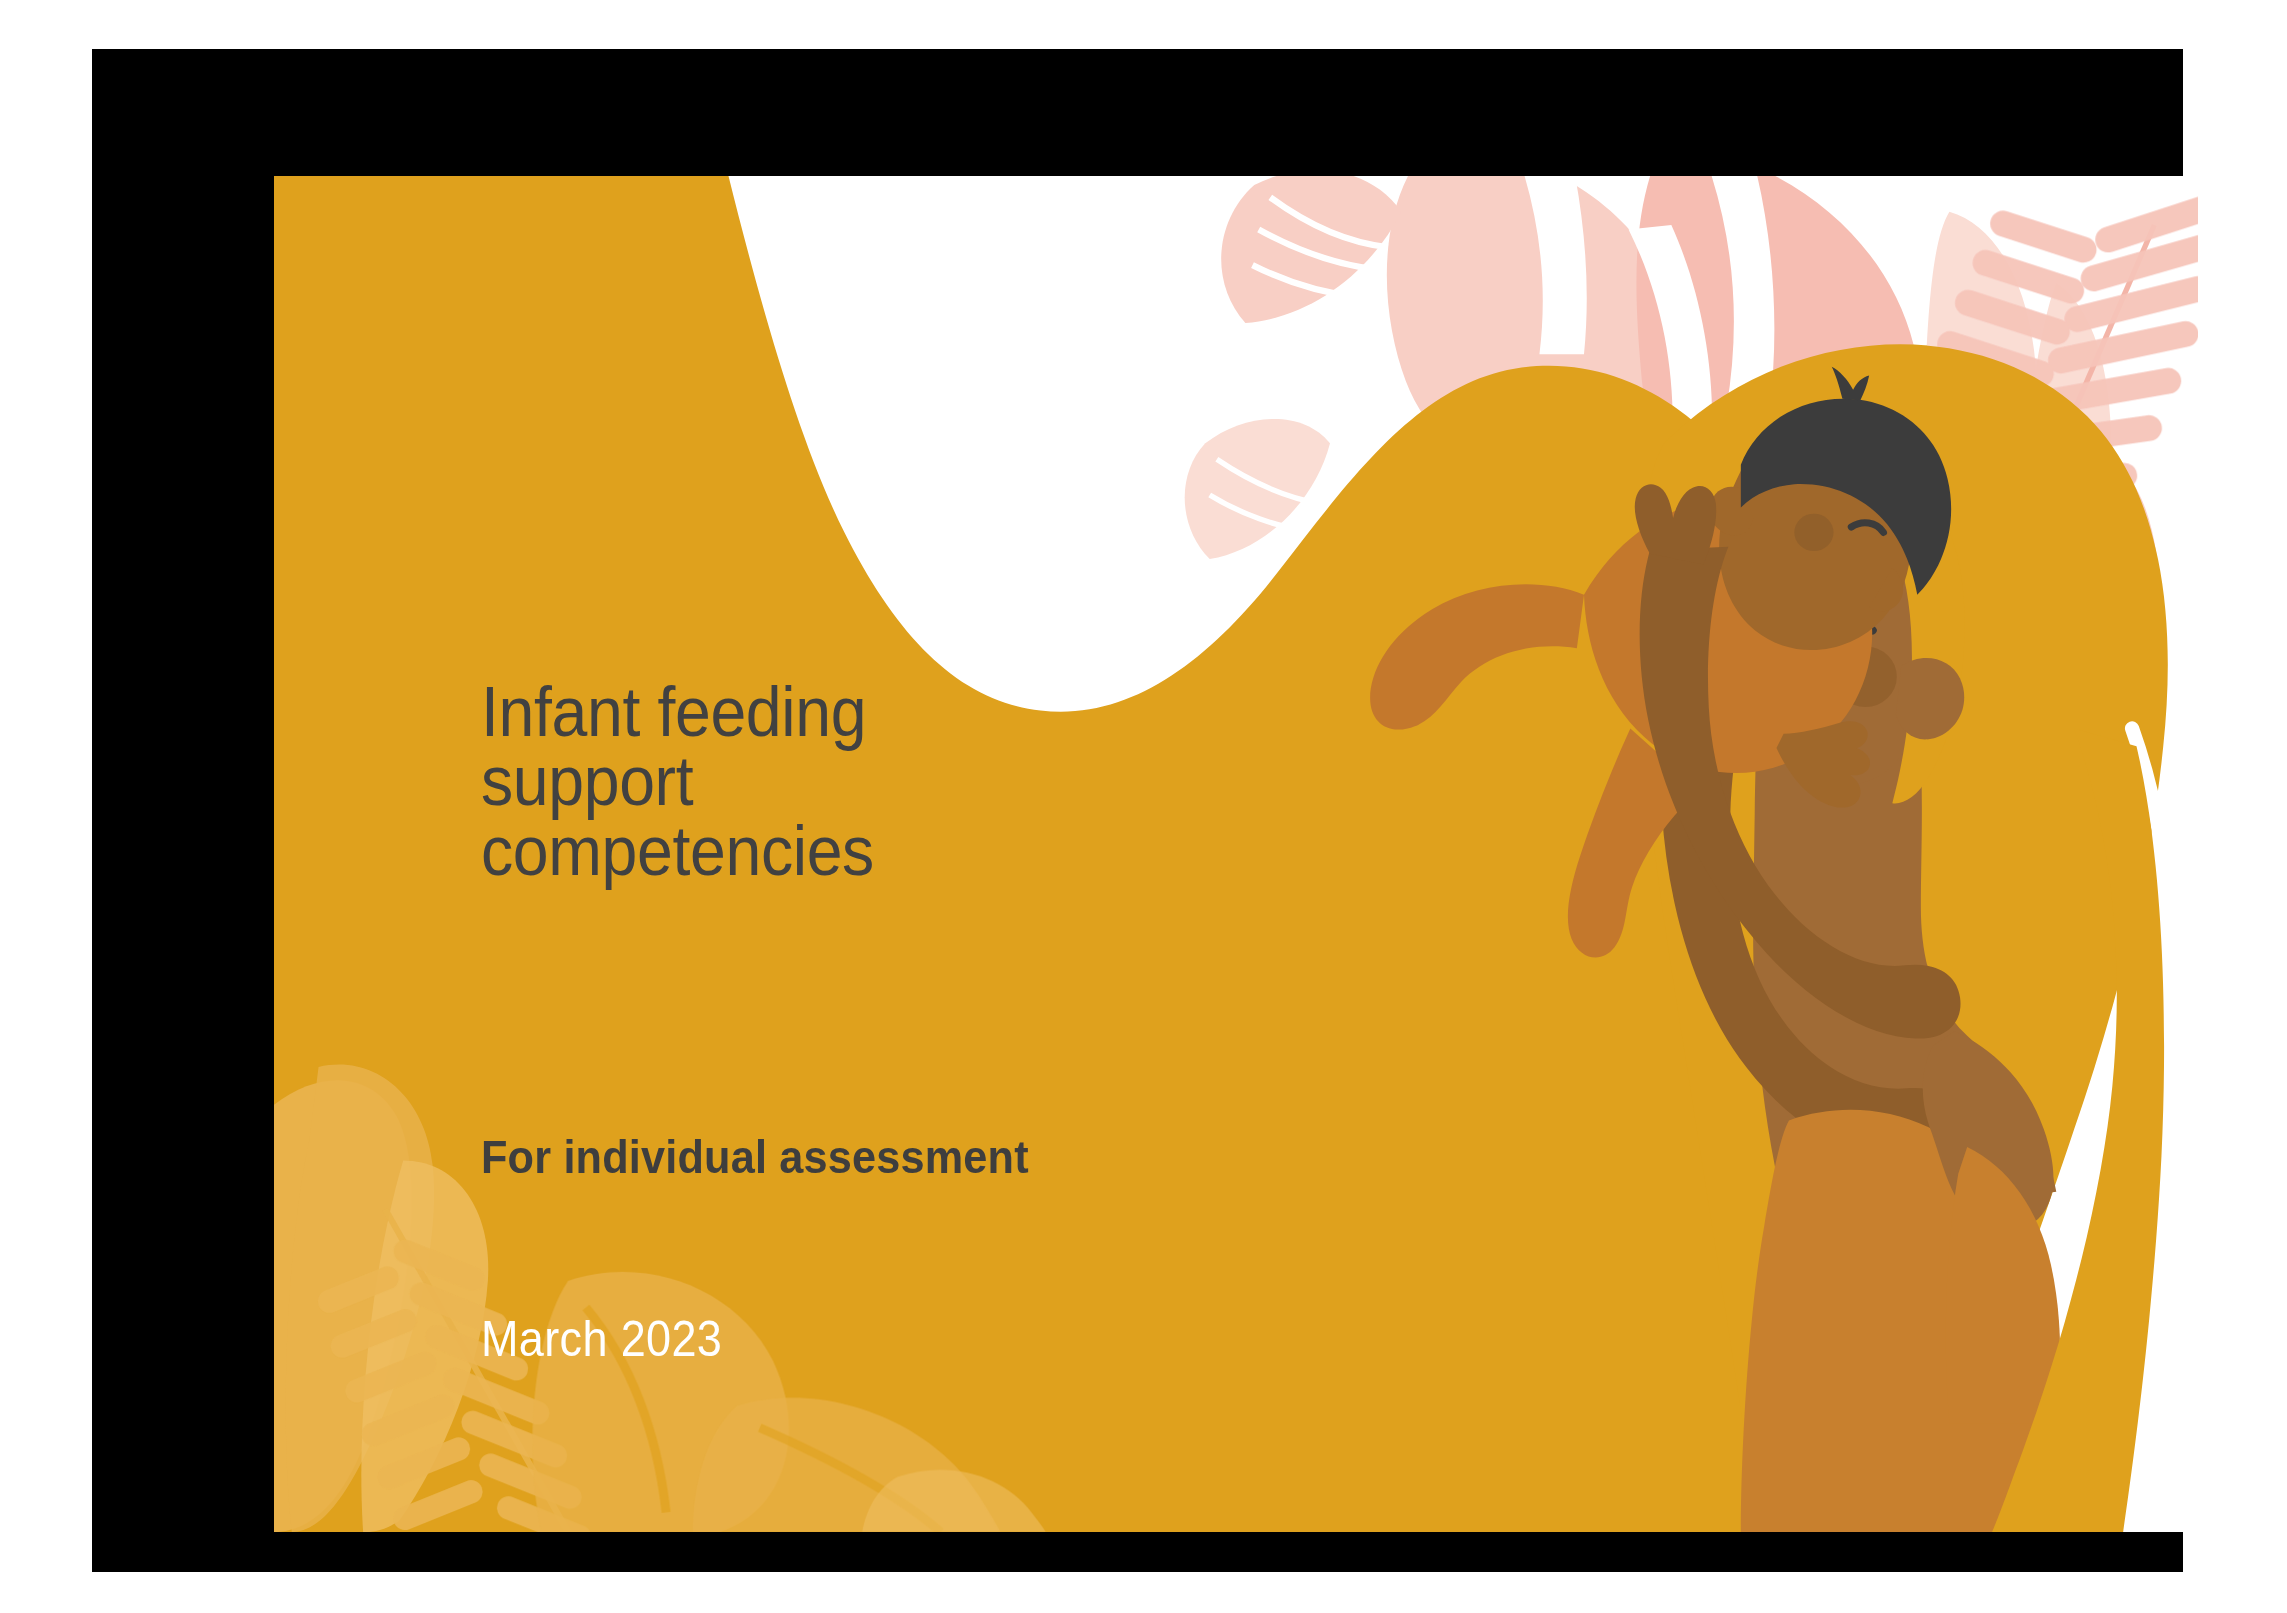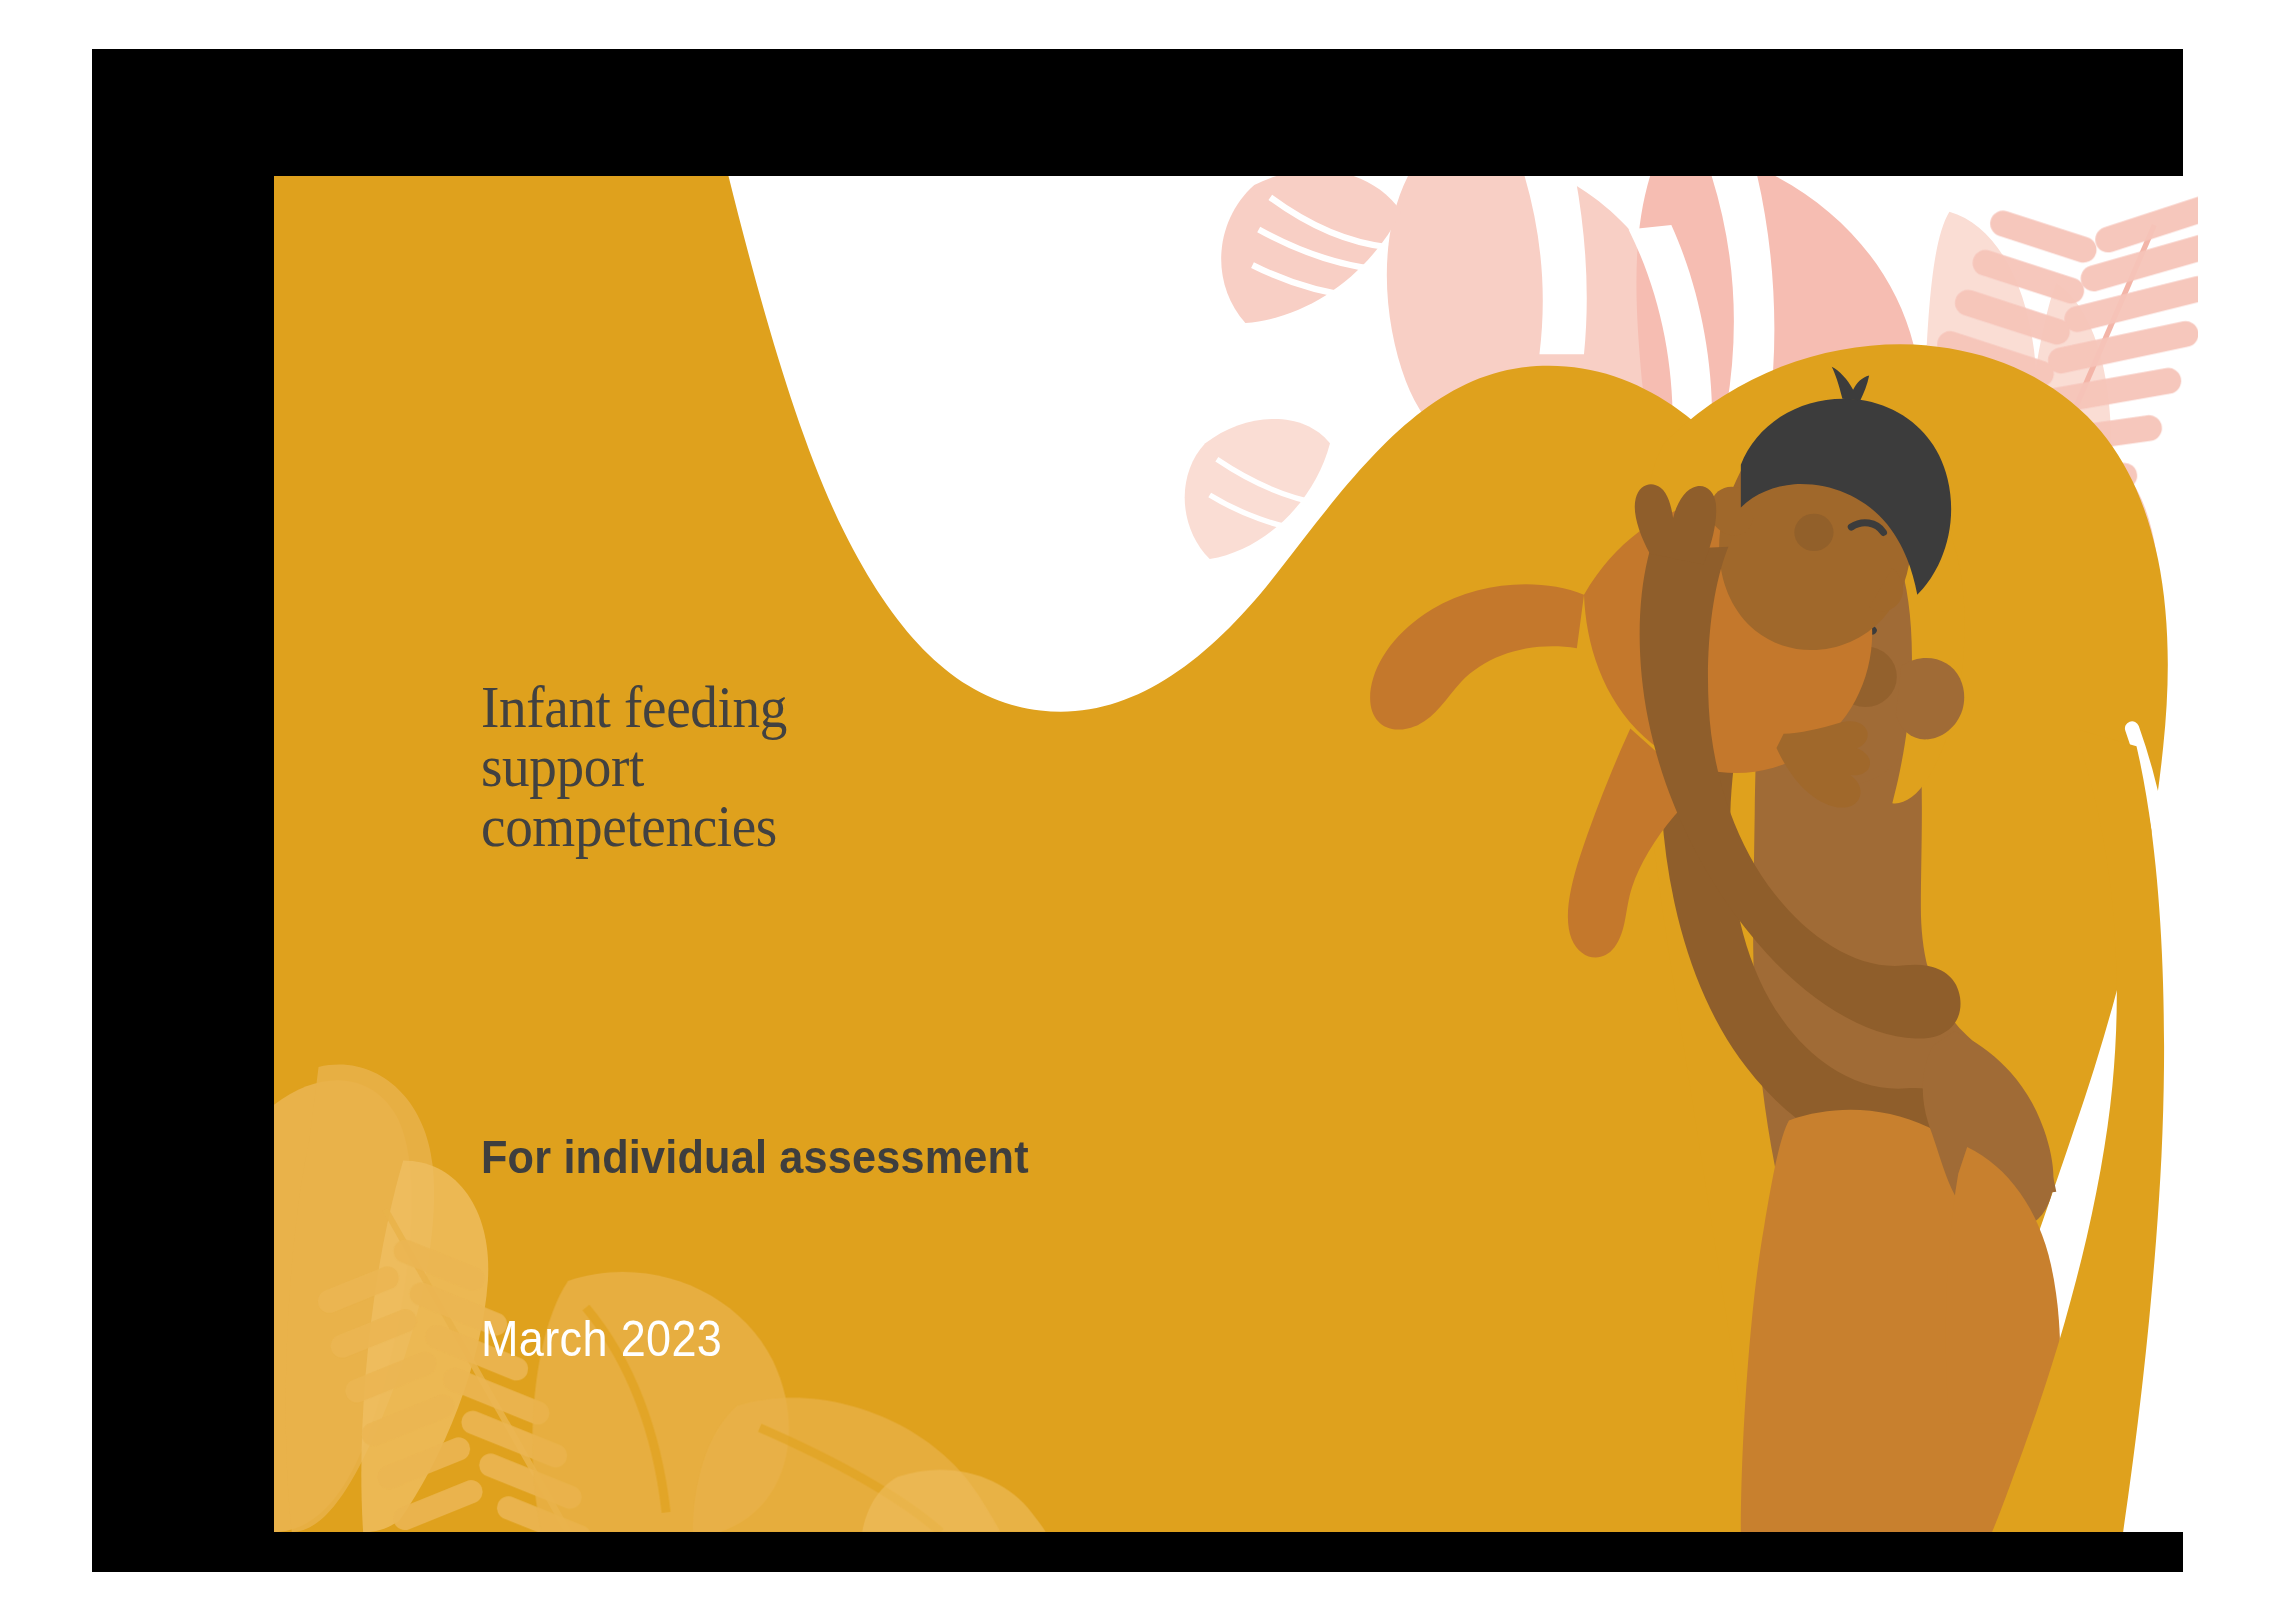--- a/index.html
+++ b/index.html
@@ -16,22 +16,22 @@
   .slide{
     position:absolute;left:182px;top:127px;width:1924px;height:1356px;
     background:#ffffff;overflow:hidden;
   }
   .slide svg{position:absolute;left:0;top:0;width:1924px;height:1356px;display:block;}
 
   
   .textwrap{position:absolute;left:0;top:0;width:1924px;height:1356px;pointer-events:none;}
   .title{
     position:absolute;left:207px;top:502px;width:802px;
-    color:#414141;font-size:60px;line-height:0.99;
-    font-family:Liberation Serif, serif;
+    color:#414141;font-size:70px;line-height:0.99;
+    font-family:Liberation Sans, sans-serif;
     font-weight:300;letter-spacing:-0.4px;font-stretch:condensed;
     -webkit-text-stroke:0;
   }
   .title .ln{display:block;transform:scaleX(0.92);transform-origin:left center;}
   .subtitle{
     position:absolute;left:207px;top:954px;
     color:#3e3e3e;font-size:46px;font-weight:700;letter-spacing:0.2px;
     font-family:"Liberation Sans Narrow","Liberation Sans",sans-serif;
     transform:scaleX(0.94);transform-origin:left center;
   }

